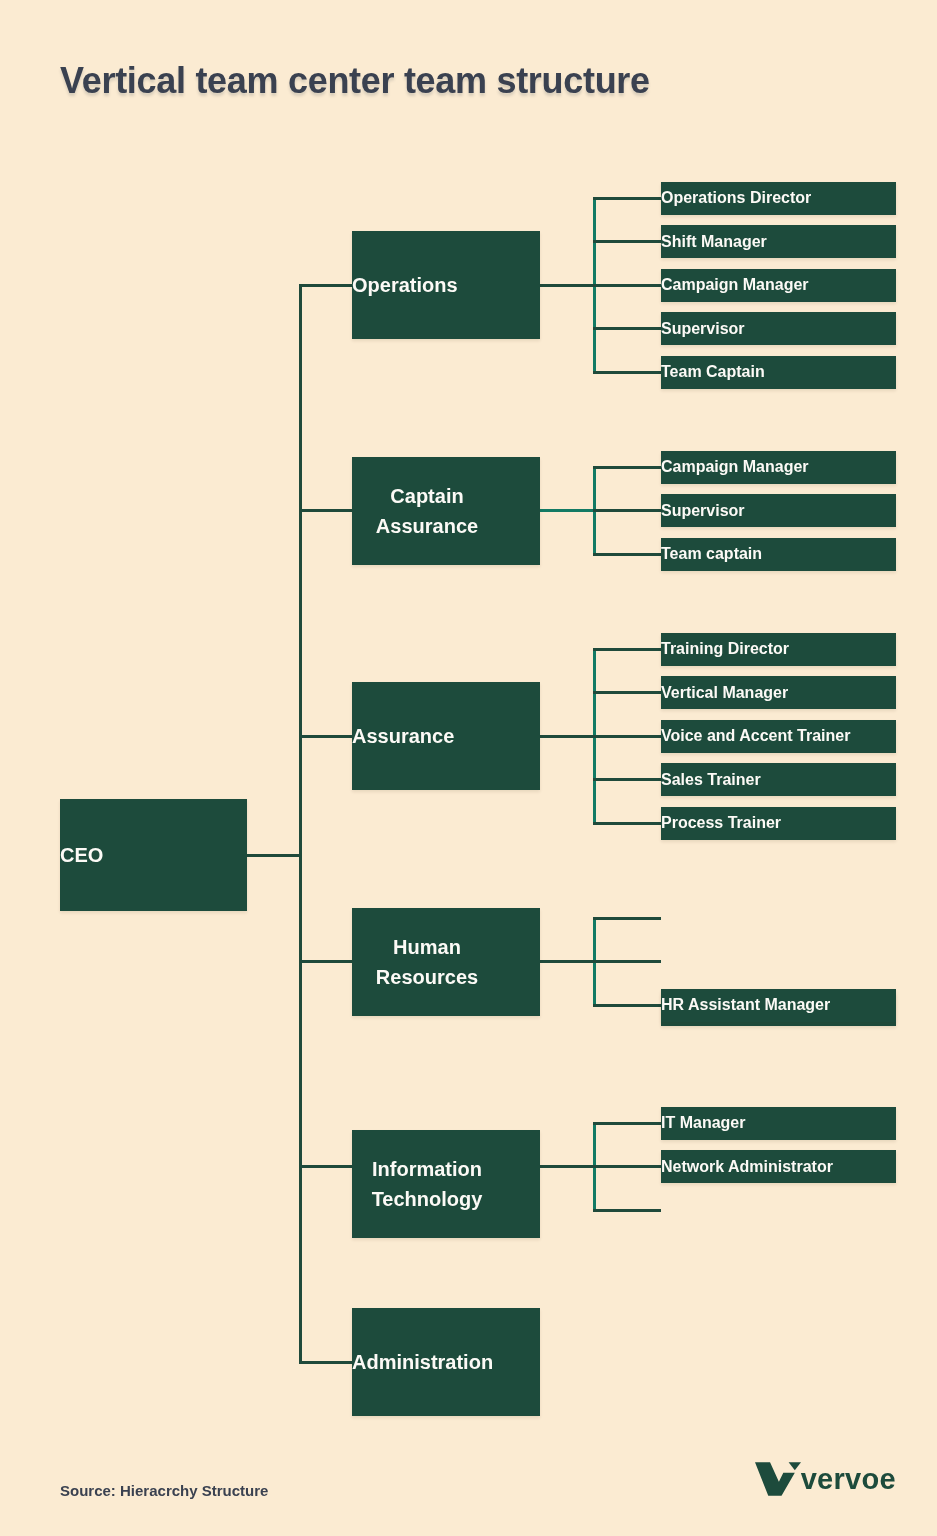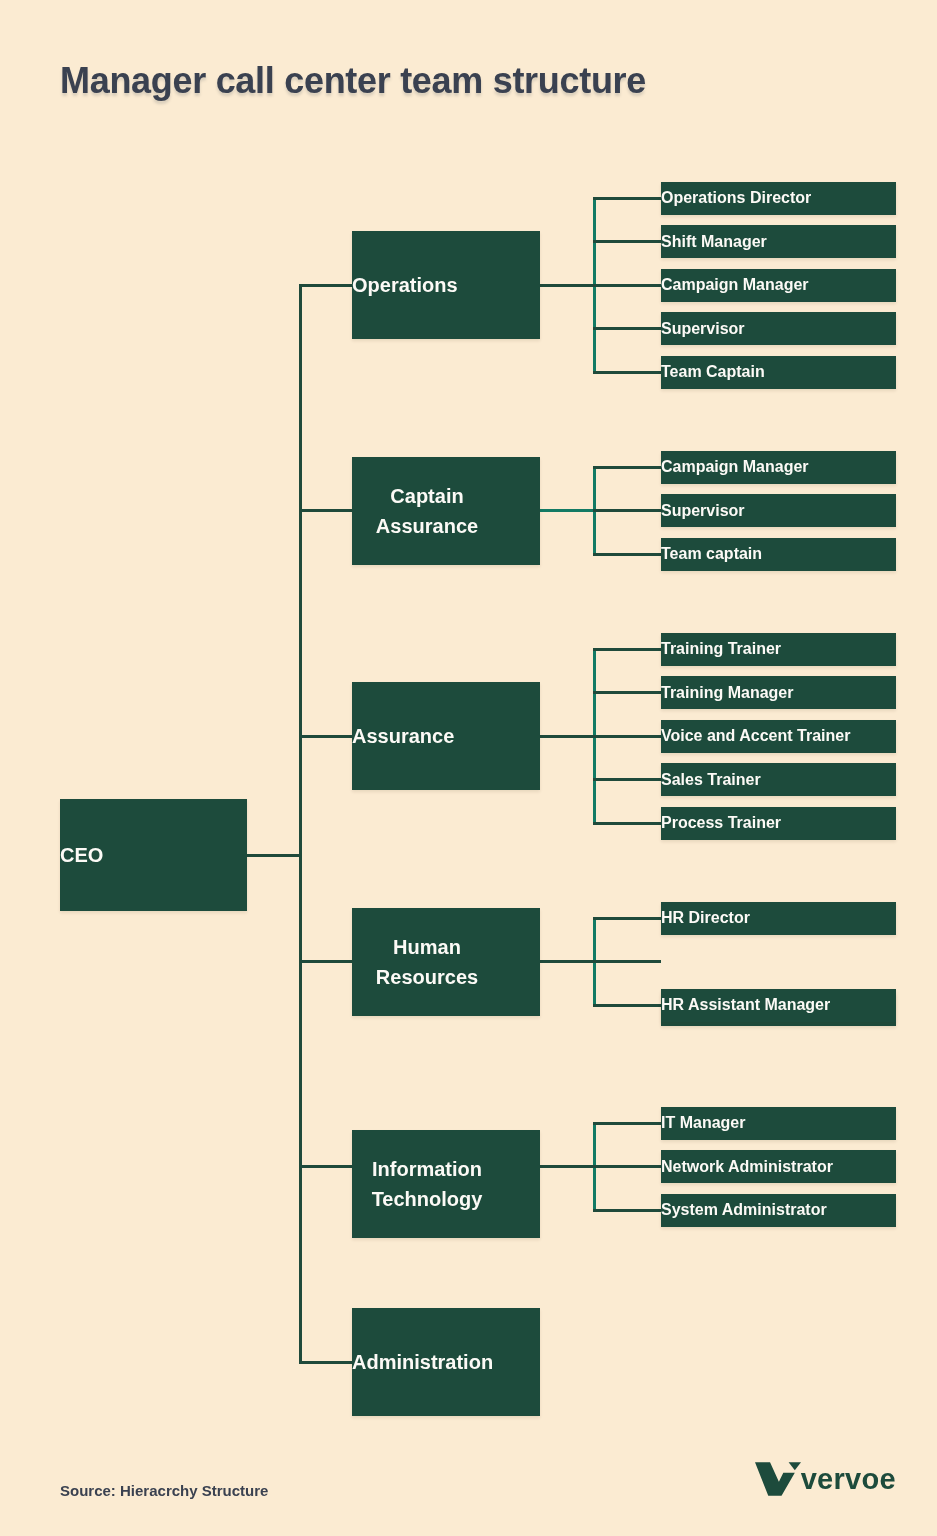--- a/index.html
+++ b/index.html
@@ -45,21 +45,21 @@
     color:var(--logo,#1d4b3c);
   }
   .logo-text{font-size:29px;font-weight:bold;letter-spacing:0.3px;line-height:1;}
   .logo-mark{display:block;}
 </style>
 </head>
 <body>
 
 <div class="canvas">
 
-  <h1 class="title">Manager call center team structure</h1>
+  <h1 class="title">Vertical team center team structure</h1>
 
   <div class="line h" style="left:247px;top:853.5px;width:53px"></div>
   <div class="line v" style="left:299px;top:283.5px;height:1080px"></div>
 
   <div class="line h" style="left:299px;top:283.5px;width:53px"></div>
   <div class="line h" style="left:299px;top:509px;width:53px"></div>
   <div class="line h" style="left:299px;top:734.5px;width:53px"></div>
   <div class="line h" style="left:299px;top:960px;width:53px"></div>
   <div class="line h" style="left:299px;top:1165px;width:53px"></div>
   <div class="line h" style="left:299px;top:1360.5px;width:53px"></div>
@@ -143,53 +143,47 @@
     <span>Campaign Manager</span>
   </div>
   <div class="node role" style="top:494px">
     <span>Supervisor</span>
   </div>
   <div class="node role" style="top:537.5px">
     <span>Team captain</span>
   </div>
 
   <div class="node role" style="top:632.5px">
-    <span>Training Trainer</span>
+    <span>Training Director</span>
   </div>
   <div class="node role" style="top:676px">
-    <span>Training Manager</span>
+    <span>Vertical Manager</span>
   </div>
   <div class="node role" style="top:719.5px">
     <span>Voice and Accent Trainer</span>
   </div>
   <div class="node role" style="top:806.5px">
     <span>Process Trainer</span>
   </div>
   <div class="node role" style="top:763px">
     <span>Sales Trainer</span>
   </div>
 
-  <div class="node role" style="top:901.5px">
-    <span>HR Director</span>
-  </div>
   <div class="node role" style="top:993px">
     <span>HR Manager</span>
   </div>
   <div class="node role" style="top:988.5px">
     <span>HR Assistant Manager</span>
   </div>
 
   <div class="node role" style="top:1106.5px">
     <span>IT Manager</span>
   </div>
   <div class="node role" style="top:1150px">
     <span>Network Administrator</span>
-  </div>
-  <div class="node role" style="top:1193.5px">
-    <span>System Administrator</span>
   </div>
 
   <p class="source">Source: Hieracrchy Structure</p>
 
   <div class="logo">
     <svg class="logo-mark" width="46" height="34" viewBox="0 0 52 38" aria-hidden="true">
       <polygon points="0,0 17,0 27,22 32,12 45,12 30,38 15,38" fill="currentColor"></polygon>
       <polygon points="38,0 52,0 45,9" fill="currentColor"></polygon>
     </svg>
     <span class="logo-text">vervoe</span>

